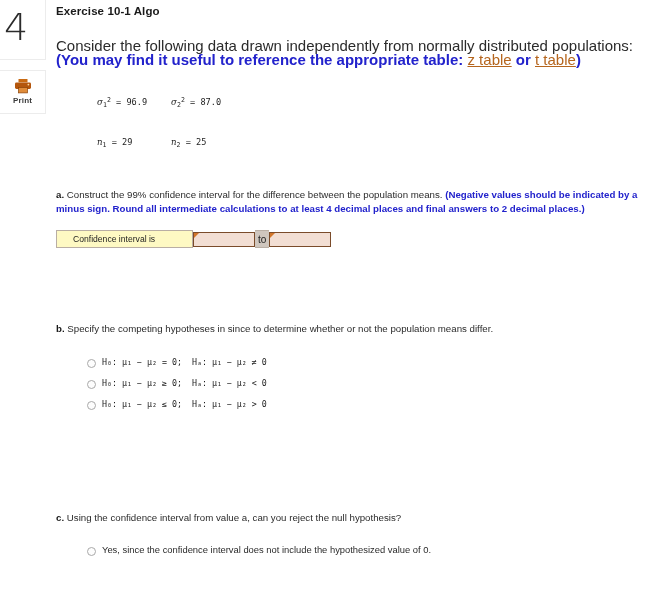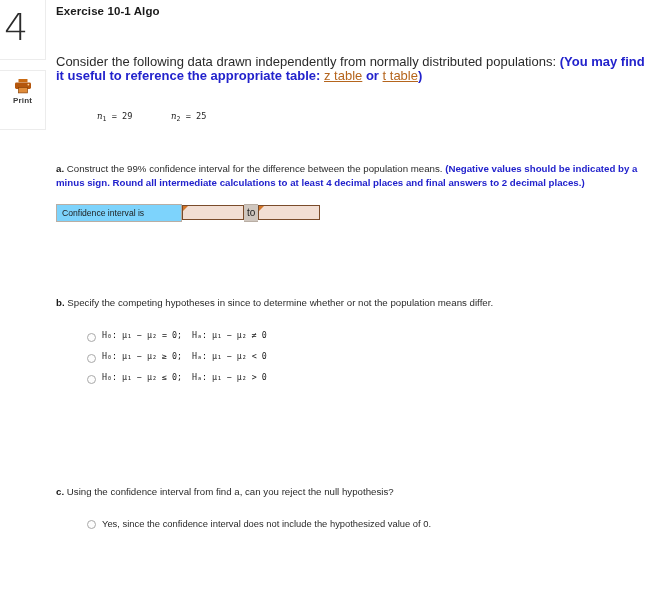--- a/index.html
+++ b/index.html
@@ -32,21 +32,21 @@
     border-right: 1px solid #ececec;
     border-bottom: 1px solid #ececec;
     box-sizing: border-box;
   }
   .rail-card.num {
     top: 0;
     height: 60px;
   }
   .rail-card.print {
     top: 70px;
-    height: 60px;
+    height: 44px;
     border-top: 1px solid #ececec;
   }
   .qnum {
     font-family: "DejaVu Sans", sans-serif;
     font-size: 38px;
     font-weight: 300;
     color: #2b2b2b;
     line-height: 54px;
     text-align: left;
     padding-left: 4px;
@@ -77,23 +77,23 @@
     width: 601px;
   }
   .ex-title {
     font-size: 11.5px;
     font-weight: bold;
     color: #1a1a1a;
     margin: 5px 12px 0 0;
     letter-spacing: .1px;
   }
   .intro {
-    font-size: 13px;
+    font-size: 15px;
     color: #2b2b2b;
-    margin-top: 38px;
+    margin-top: 22px;
     line-height: 14px;
     max-width: 600px;
   }
   .blue-bold {
     color: #2222cc;
     font-weight: bold;
   }
   .tbl-link {
     color: #b5651d;
     text-decoration: underline;
@@ -135,23 +135,23 @@
   .part-b { margin-top: 74px; }
   .part-c { margin-top: 101px; }
 
   
   .ci-table {
     margin-top: 14px;
     border-collapse: collapse;
     font-size: 9px;
   }
   .ci-label-cell {
-    background: #7dd3fc;
+    background: #fef9c3;
     border: 1px solid #b9aea4;
-    padding: 3px 7px 3px 5px;
+    padding: 3px 7px 3px 16px;
     width: 112px;
     color: #1c1c1c;
     font-size: 8.6px;
     white-space: nowrap;
   }
   .ci-input-cell {
     padding: 0;
     border: none;
   }
   .ci-field {
@@ -241,20 +241,23 @@
 
 <div class="content">
 
   <div class="ex-title">Exercise 10-1 Algo</div>
 
   <div class="intro">
     <span>Consider the following data drawn independently from normally distributed populations: </span><span class="blue-bold">(You may find it useful to reference the appropriate table: </span><a class="tbl-link" href="#">z table</a><span class="blue-bold"> or </span><a class="tbl-link" href="#">t table</a><span class="blue-bold">)</span>
   </div>
 
   <div class="stats">
+    <span class="row">
+      <span class="col1"><span class="ital">σ</span><sub>1</sub><sup>2</sup> = <span>96.9</span></span><span class="col2"><span class="ital">σ</span><sub>2</sub><sup>2</sup> = <span>87.0</span></span>
+    </span>
     <span class="row">
       <span class="col1"><span class="ital">n</span><sub>1</sub> = <span>29</span></span><span class="col2"><span class="ital">n</span><sub>2</sub> = <span>25</span></span>
     </span>
   </div>
 
   <div class="qpart part-a">
     <span class="qlabel">a.</span><span> Construct the 99% confidence interval for the difference between the population means. </span><span class="blue-bold">(Negative values should be indicated by a minus sign. Round all intermediate calculations to at least 4 decimal places and final answers to 2 decimal places.)</span>
   </div>
 
   <table class="ci-table">
@@ -285,21 +288,21 @@
       <span class="radio"></span>
       <span class="opt-math">H₀: μ₁ − μ₂ ≥ 0;  Hₐ: μ₁ − μ₂ &lt; 0</span>
     </div>
     <div class="opt">
       <span class="radio"></span>
       <span class="opt-math">H₀: μ₁ − μ₂ ≤ 0;  Hₐ: μ₁ − μ₂ &gt; 0</span>
     </div>
   </div>
 
   <div class="qpart part-c">
-    <span class="qlabel">c.</span><span> Using the confidence interval from find a, can you reject the null hypothesis?</span>
+    <span class="qlabel">c.</span><span> Using the confidence interval from value a, can you reject the null hypothesis?</span>
   </div>
 
   <div class="options opts-c">
     <div class="opt">
       <span class="radio"></span>
       <span class="opt-text">Yes, since the confidence interval does not include the hypothesized value of 0.</span>
     </div>
 
   </div>
 

